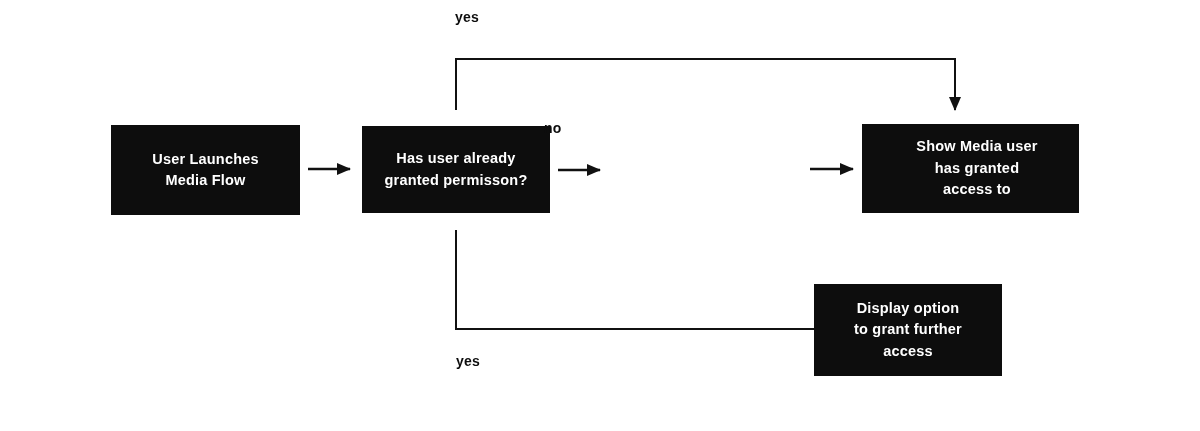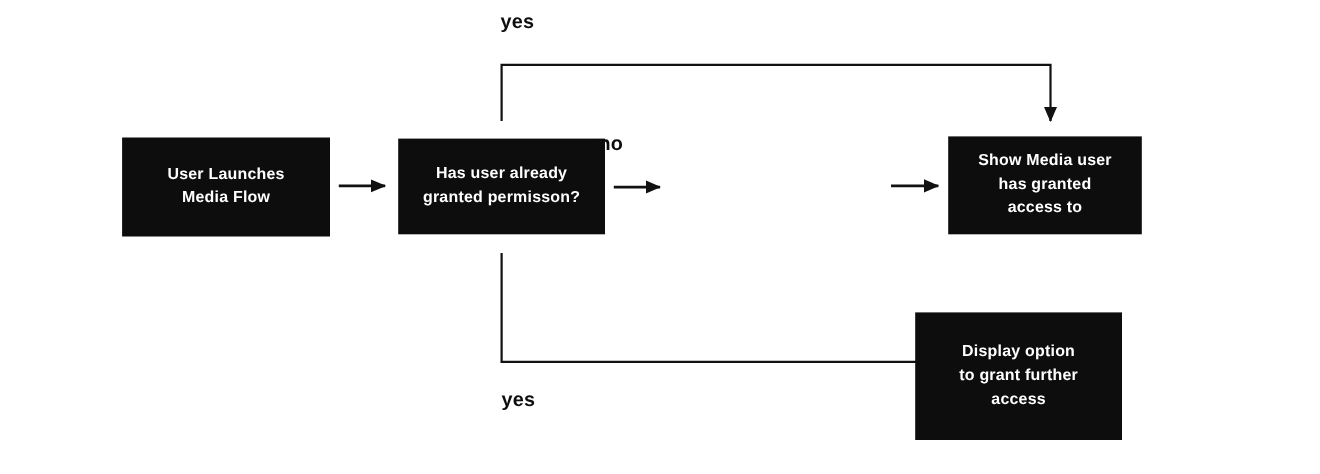--- a/index.html
+++ b/index.html
@@ -33,27 +33,27 @@
     text-align: center;
     font-weight: bold;
     font-size: 14.5px;
     line-height: 21.5px;
     letter-spacing: 0.2px;
     white-space: pre-line;
   }
   #node-user-launches      { left: 111px; top: 125px; width: 189px; height: 90px; }
   #node-has-granted        { left: 362px; top: 126px; width: 188px; height: 87px; }
   #node-request-permission { left: 611px; top: 127px; width: 188px; height: 87px; }
-  #node-show-media         { left: 862px; top: 124px; width: 176px; height: 89px; }
-  #node-display-option     { left: 832px; top: 284px; width: 188px; height: 116px; }
+  #node-show-media         { left: 862px; top: 124px; width: 204px; height: 89px; padding-left: 13px; }
+  #node-display-option     { left: 814px; top: 284px; width: 188px; height: 92px; }
   .edge-label {
     position: absolute;
     color: #0d0d0d;
     font-weight: bold;
-    font-size: 18px;
+    font-size: 14px;
     letter-spacing: 0.2px;
   }
   #label-yes-top    { left: 455px; top: 9px; }
   #label-no         { left: 544px; top: 120px; }
   #label-yes-bottom { left: 456px; top: 353px; }
 </style>
 </head>
 <body>
 
 <div class="canvas">

